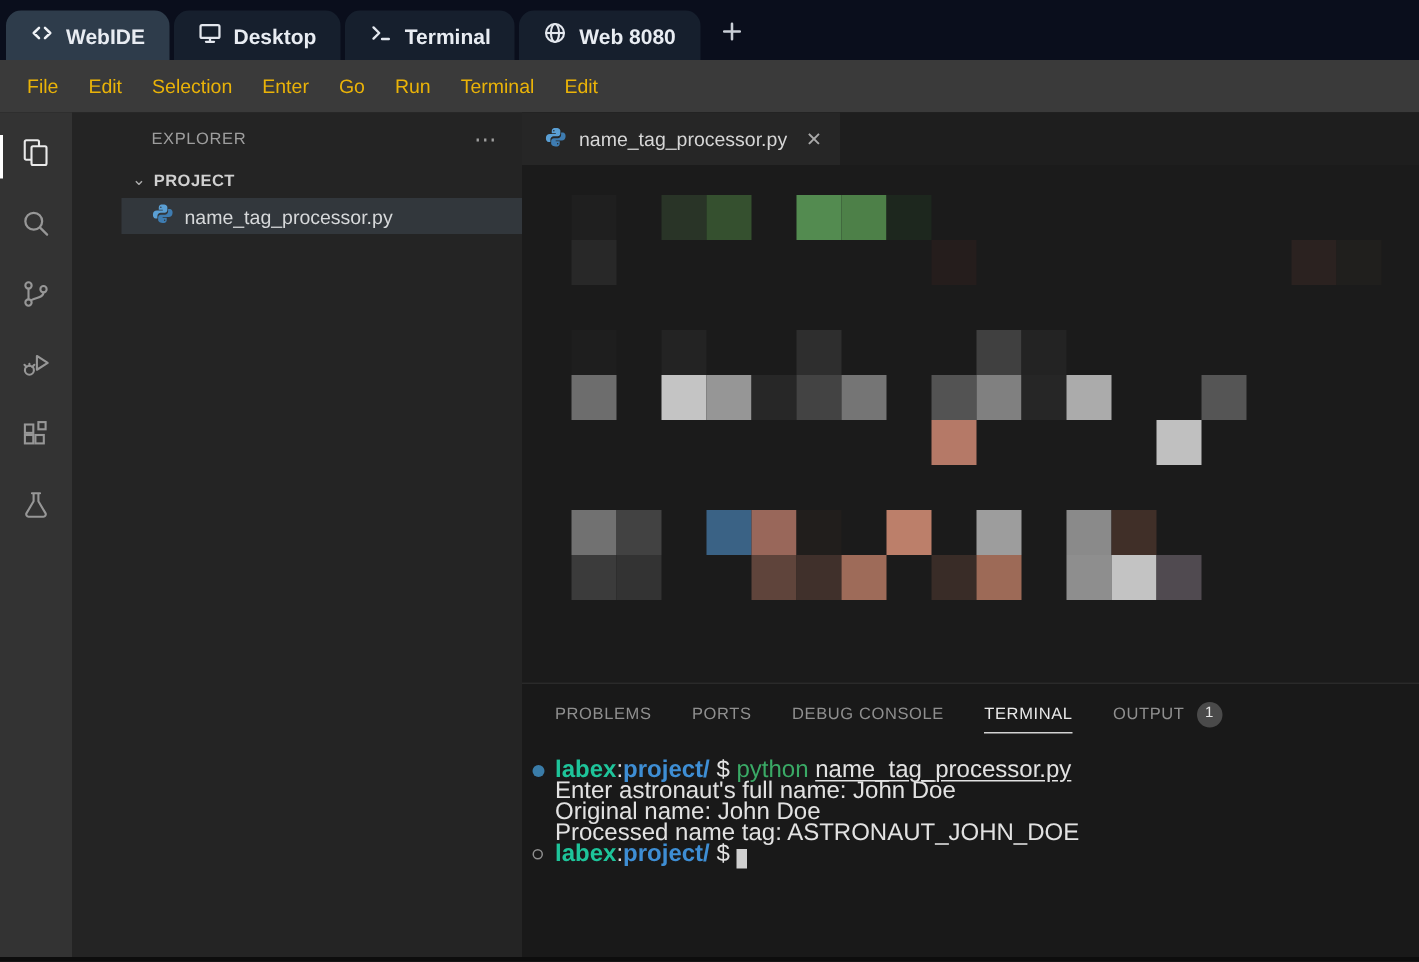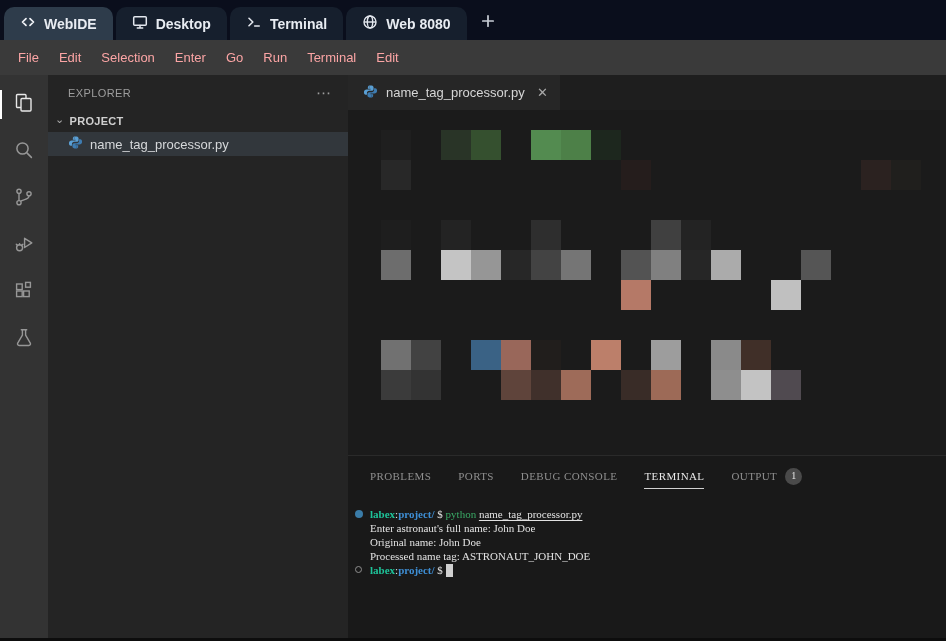--- a/index.html
+++ b/index.html
@@ -13,33 +13,33 @@
   .btab { height:33px; display:flex; align-items:center; gap:8px; padding:0 16px;
           border-radius:10px 10px 0 0; background:#161f2d; color:#e8ecf2;
           font-size:14px; font-weight:600; margin-right:3px; cursor:default; }
   .btab.active { background:#2e3c4b; font-weight:700; }
   .btab svg { flex:0 0 auto; }
   .newtab { align-self:center; margin-left:10px; margin-top:6px; }
 
   
   .menubar { position:absolute; top:40px; left:0; right:0; height:35px; background:#3a3a3a;
              display:flex; align-items:center; padding-left:8px; }
-  .menu-item { color:#fca5a5; font-size:13px; padding:0 10px; height:22px; line-height:22px; border-radius:4px; }
+  .menu-item { color:#eab308; font-size:13px; padding:0 10px; height:22px; line-height:22px; border-radius:4px; }
 
   
   .activitybar { position:absolute; top:75px; bottom:3px; left:0; width:48px; background:#333333;
                  display:flex; flex-direction:column; padding-top:6px; }
   .ab-item { height:47px; display:flex; align-items:center; justify-content:center;
              color:#979797; position:relative; }
   .ab-item.active { color:#e9e9e9; }
   .ab-item.active::before { content:""; position:absolute; left:0; top:9px; bottom:9px;
                             width:2px; background:#ffffff; }
 
   
-  .sidebar { position:absolute; top:75px; bottom:3px; left:48px; width:300px; background:#242424; }
+  .sidebar { position:absolute; top:75px; bottom:3px; left:48px; width:300px; background:#242424;padding-left:33px; }
   .sb-header { height:35px; display:flex; align-items:center; justify-content:space-between;
                padding:0 16px 0 20px; color:#9e9e9e; font-size:11px; letter-spacing:.4px; }
   .sb-more { color:#9e9e9e; font-size:15px; letter-spacing:1px; }
   .sb-section { height:22px; display:flex; align-items:center; gap:5px; padding-left:7px;
                 color:#d0d0d0; font-size:11px; font-weight:bold; letter-spacing:.3px; }
   .sb-chevron { color:#ababab; font-size:11px; font-weight:normal; transform:translateY(-2px); }
   .sb-file { height:24px; display:flex; align-items:center; gap:7px; padding-left:20px;
              background:#32373c; color:#d6d8da; font-size:13px; }
 
   
@@ -49,27 +49,27 @@
           padding:0 12px 0 15px; color:#d6d6d6; font-size:13px; }
   .etab-close { margin-left:auto; color:#a9a9a9; font-size:13px; }
   .editor-content { position:absolute; top:35px; left:0; right:0; bottom:0; overflow:hidden; }
   .mblock { position:absolute; width:30px; height:30px; }
 
   
   .panel { position:absolute; left:348px; top:455px; right:0; bottom:3px; background:#191919;
            border-top:1px solid #2a2a2a; }
   .panel-tabs { height:40px; display:flex; align-items:center; gap:27px; padding-left:22px; }
   .ptab { color:#8f8f8f; font-size:11px; letter-spacing:.4px; display:flex; align-items:center;
-          gap:8px; position:relative; height:40px; line-height:40px;font-family:Liberation Serif, serif; }
+          gap:8px; position:relative; height:40px; line-height:40px; }
   .ptab.active { color:#e9e9e9; }
   .ptab.active::after { content:""; position:absolute; left:0; right:0; bottom:7px; height:1px; background:#d2d2d2; }
   .pbadge { width:17px; height:17px; border-radius:50%; background:#4a4a4a; color:#e8e8e8;
             font-size:10px; display:flex; align-items:center; justify-content:center; letter-spacing:0; }
   .term { position:absolute; top:40px; left:0; right:0; bottom:0;
-          font-family:Liberation Serif, serif; font-size:11px; line-height:14px;
+          font-family:Liberation Sans, sans-serif; font-size:16px; line-height:14px;
           padding-top:11px; white-space:pre; }
   .tline { position:relative; padding-left:22px; height:14px; }
   .tb { position:absolute; left:7px; top:3px; width:8px; height:8px; border-radius:50%; }
   .tb.hollow { width:7px; height:7px; background:transparent !important; border:1.5px solid #8f8f8f; }
   .tcursor { display:inline-block; width:7px; height:13px; vertical-align:text-bottom; transform:translateY(1px); }
 
   .bottom-strip { position:absolute; left:0; right:0; bottom:0; height:3px; background:#0d0d0d; }
 </style>
 </head>
 <body>

